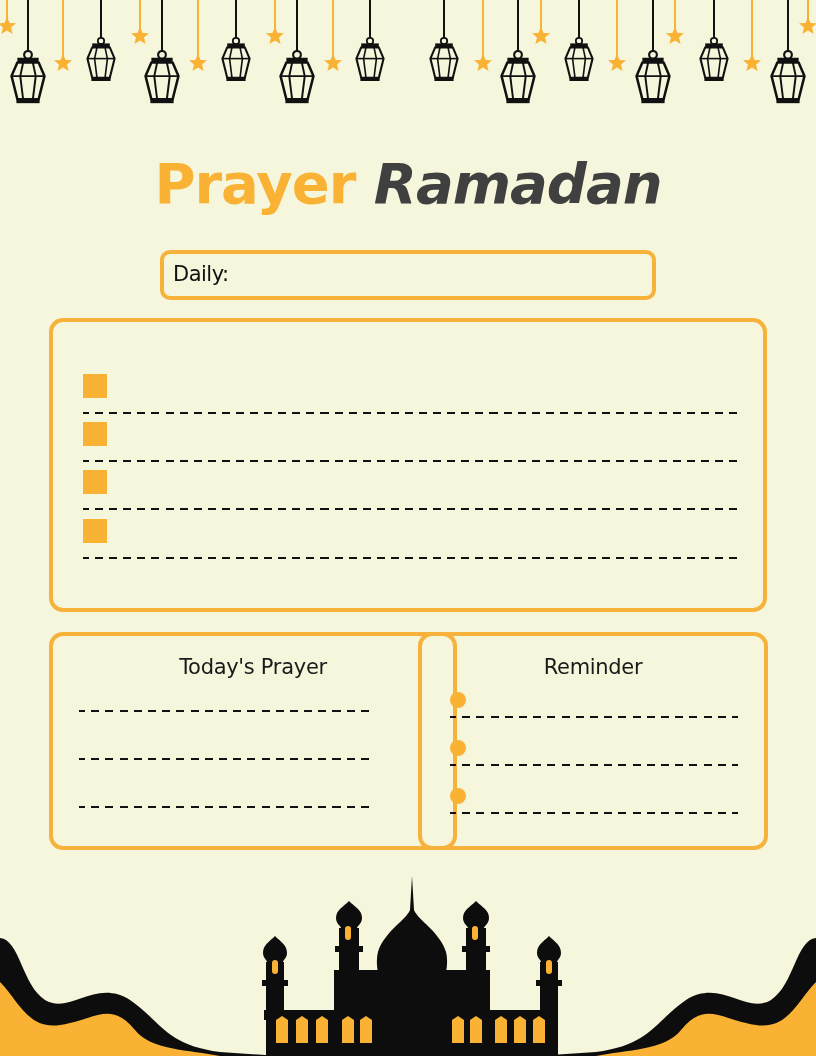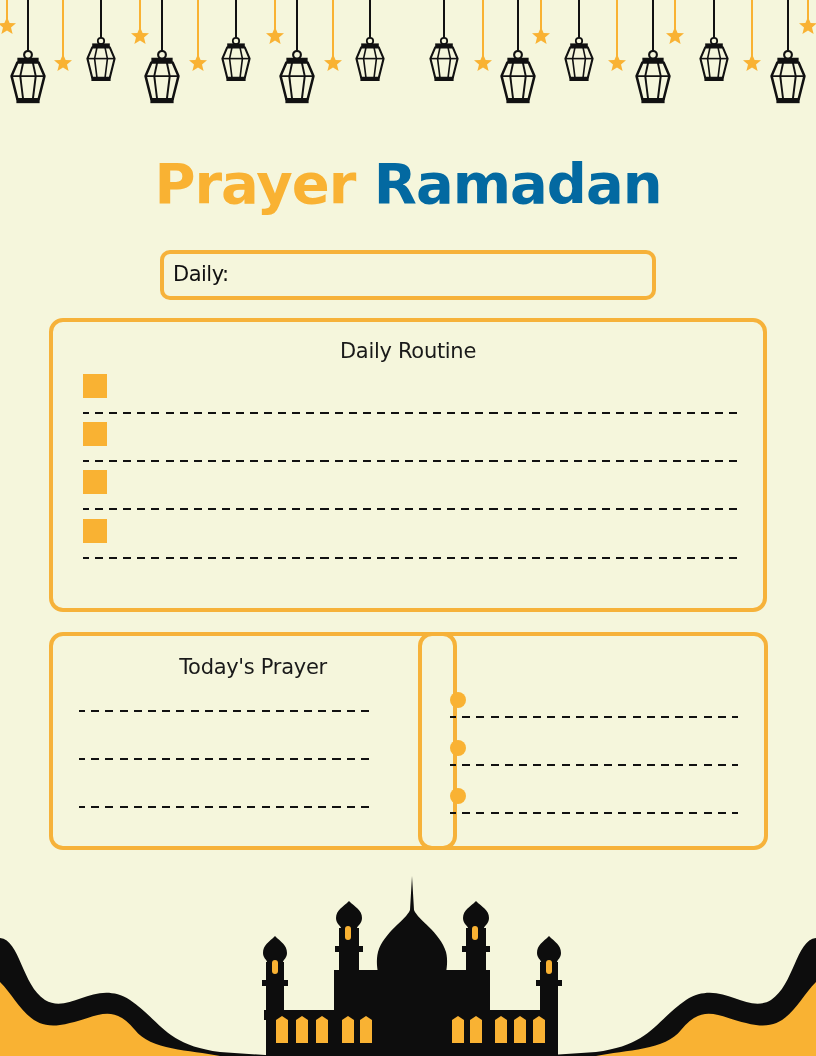--- a/index.html
+++ b/index.html
@@ -9,21 +9,21 @@
       font-family: "DejaVu Sans", sans-serif;
       color: #111;
     }
     .deco-top { position: absolute; left: 0; top: 0; width: 816px; height: 115px; }
     .title {
       position: absolute; left: 0; top: 148px; width: 816px; text-align: center;
       font-family: "DejaVu Sans", sans-serif; font-weight: bold; font-size: 56px;
       letter-spacing: -1px; line-height: 72px;
     }
     .title .accent { color: #f9b233; }
-    .title .dark { color: #0369a1; }
+    .title .dark { color: #404040; font-style: italic; }
     .date-box {
       position: absolute; left: 160px; top: 250px; width: 488px; height: 42px;
       border: 4px solid #f6b23a; border-radius: 10px; box-sizing: content-box;
     }
     .date-label {
       position: absolute; left: 9px; top: 8px; font-size: 21px; color: #111;
       font-family: "DejaVu Sans", sans-serif; letter-spacing: -0.5px;
     }
     .card {
       position: absolute; border: 4px solid #f6b23a; border-radius: 14px;
@@ -133,21 +133,20 @@
 <div class="title">
   <span class="accent">Prayer</span>
   <span class="dark">Ramadan</span>
 </div>
 
 <div class="date-box">
   <span class="date-label">Daily:</span>
 </div>
 
 <div class="card routine">
-  <div class="card-title">Daily Routine</div>
   <div class="row" style="top:52px">
     <div class="sq"></div>
     <div class="dash"></div>
   </div>
   <div class="row" style="top:100px">
     <div class="sq"></div>
     <div class="dash"></div>
   </div>
   <div class="row" style="top:148px">
     <div class="sq"></div>
@@ -160,20 +159,21 @@
 </div>
 
 <div class="card prayer">
   <div class="card-title">Today's Prayer</div>
   <div class="dash" style="top:74px"></div>
   <div class="dash" style="top:122px"></div>
   <div class="dash" style="top:170px"></div>
 </div>
 
 <div class="card reminder">
+  <div class="card-title">Reminder</div>
   <div class="rrow" style="top:56px">
     <div class="dot"></div>
     <div class="dash"></div>
   </div>
   <div class="rrow" style="top:104px">
     <div class="dot"></div>
     <div class="dash"></div>
   </div>
   <div class="rrow" style="top:152px">
     <div class="dot"></div>

